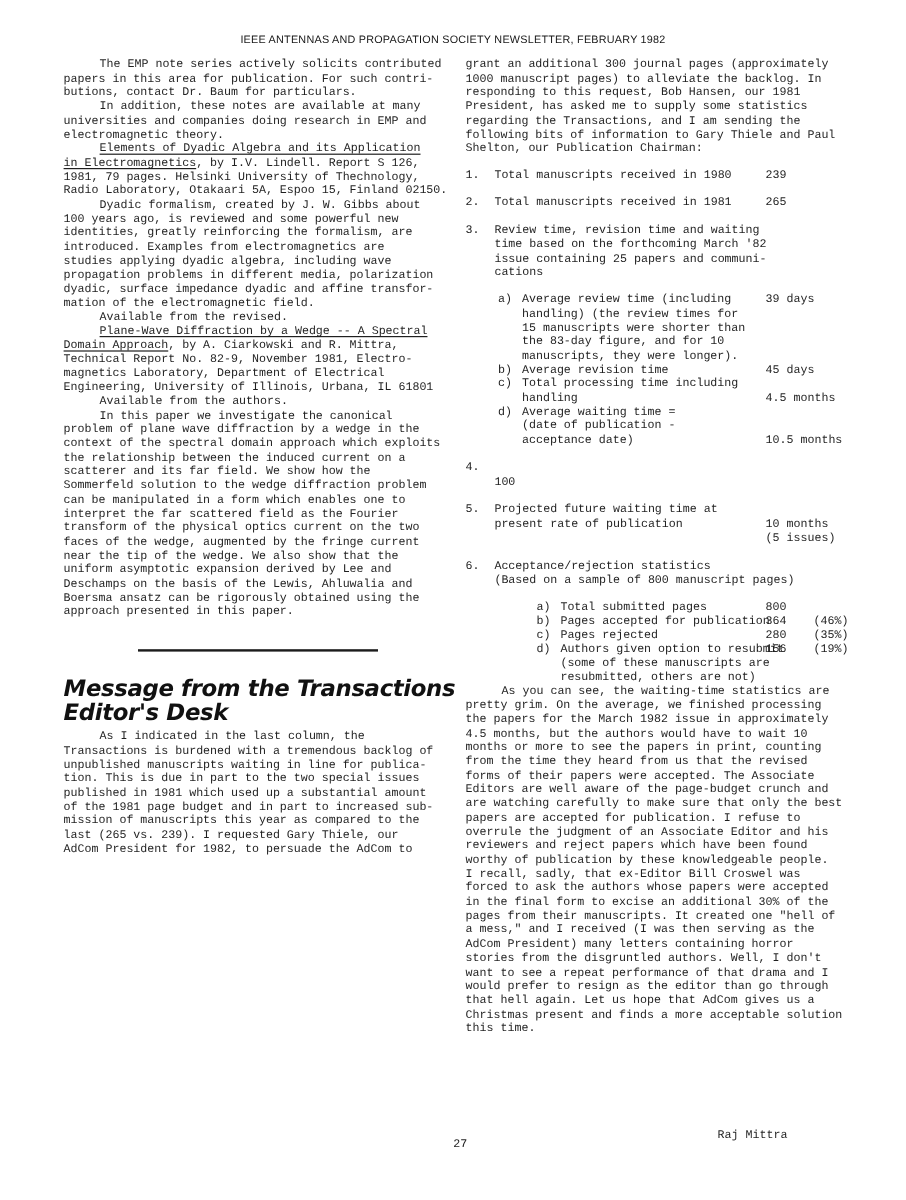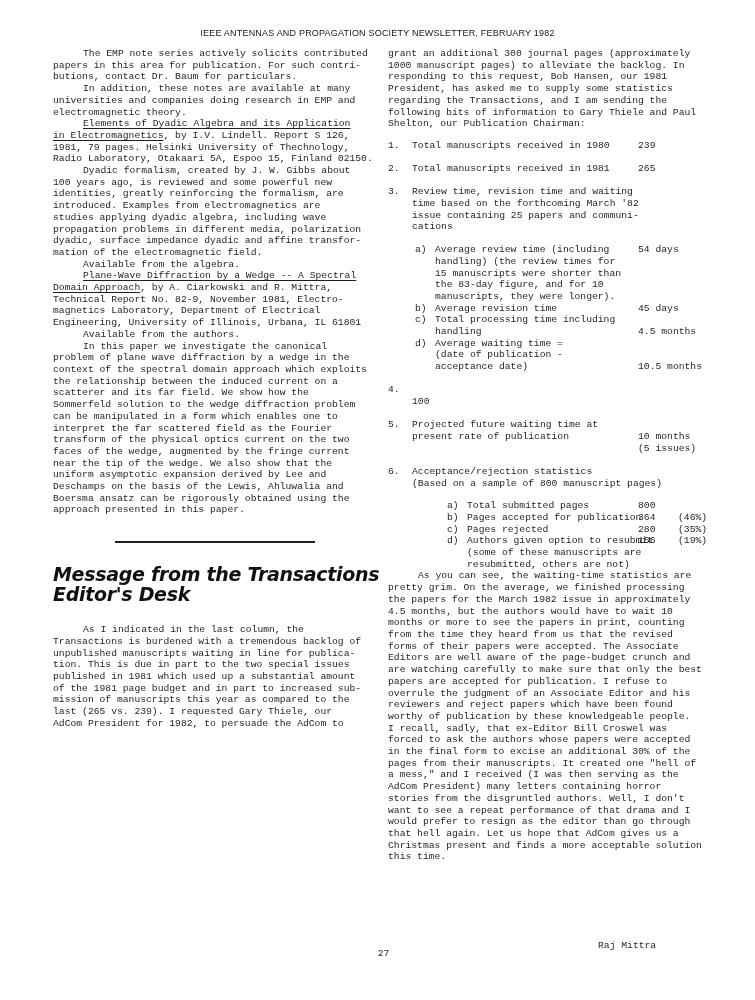--- a/index.html
+++ b/index.html
@@ -36,21 +36,21 @@
   .divider{width:200px;margin:25px 0 0 62px;border-top:2px solid #1c1c1c;height:0;}
   .heading{
     margin:22px 0 4px 0;
     font-family:"DejaVu Sans",sans-serif;
     font-weight:bold;
     font-size:19px;line-height:19.5px;
     letter-spacing:-.3px;color:#111;
     white-space:pre-line;
     font-style:italic;
   }
-  .heading + p.body{margin-top:20px;}
+  .heading + p.body{margin-top:4px;}
   
   .stats{margin-top:10px;}
   .stat-item + .stat-item{margin-top:11.5px;}
   .stat-row,.sub-row{display:grid;}
   .stat-row{grid-template-columns:24px 226px 40px 42px;}
   .subs{margin-top:11px;}
   .item3 .sub-row{grid-template-columns:20px 203px 40px 42px;margin-left:27px;}
   .item6 .sub-row{grid-template-columns:20px 171px 40px 42px;margin-left:59px;}
   .num,.letter,.txt,.val,.pct{white-space:pre;display:block;}
   .val,.pct{overflow:visible;}
@@ -83,21 +83,21 @@
 1981, 79 pages.  Helsinki University of Thechnology,
 Radio Laboratory, Otakaari 5A, Espoo 15, Finland 02150.</span></p>
     <p class="body ind m11">Dyadic formalism, created by J. W. Gibbs about
 100 years ago, is reviewed and some powerful new
 identities, greatly reinforcing the formalism, are
 introduced.  Examples from electromagnetics are
 studies applying dyadic algebra, including wave
 propagation problems in different media, polarization
 dyadic, surface impedance dyadic and affine transfor-
 mation of the electromagnetic field.</p>
-    <p class="body ind m8 nojust">Available from the algebra.</p>
+    <p class="body ind m8 nojust">Available from the revised.</p>
 
     <p class="body ind gap53 nojust"><span class="utitle">Plane-Wave Diffraction by a Wedge -- A Spectral
 Domain Approach</span><span>, by A. Ciarkowski and R. Mittra,
 Technical Report No. 82-9, November 1981, Electro-
 magnetics Laboratory, Department of Electrical
 Engineering, University of Illinois, Urbana, IL  61801</span></p>
     <p class="body ind m9 nojust">Available from the authors.</p>
     <p class="body ind m11">In this paper we investigate the canonical
 problem of plane wave diffraction by a wedge in the
 context of the spectral domain approach which exploits
@@ -168,21 +168,21 @@
           <span class="pct"></span>
         </div>
         <div class="subs">
           <div class="sub-row">
             <span class="letter">a)</span>
             <span class="txt">Average review time (including
 handling) (the review times for
 15 manuscripts were shorter than
 the 83-day figure, and for 10
 manuscripts, they were longer).</span>
-            <span class="val">54 days</span>
+            <span class="val">39 days</span>
             <span class="pct"></span>
           </div>
           <div class="sub-row">
             <span class="letter">b)</span>
             <span class="txt">Average revision time</span>
             <span class="val">45 days</span>
             <span class="pct"></span>
           </div>
           <div class="sub-row">
             <span class="letter">c)</span>

